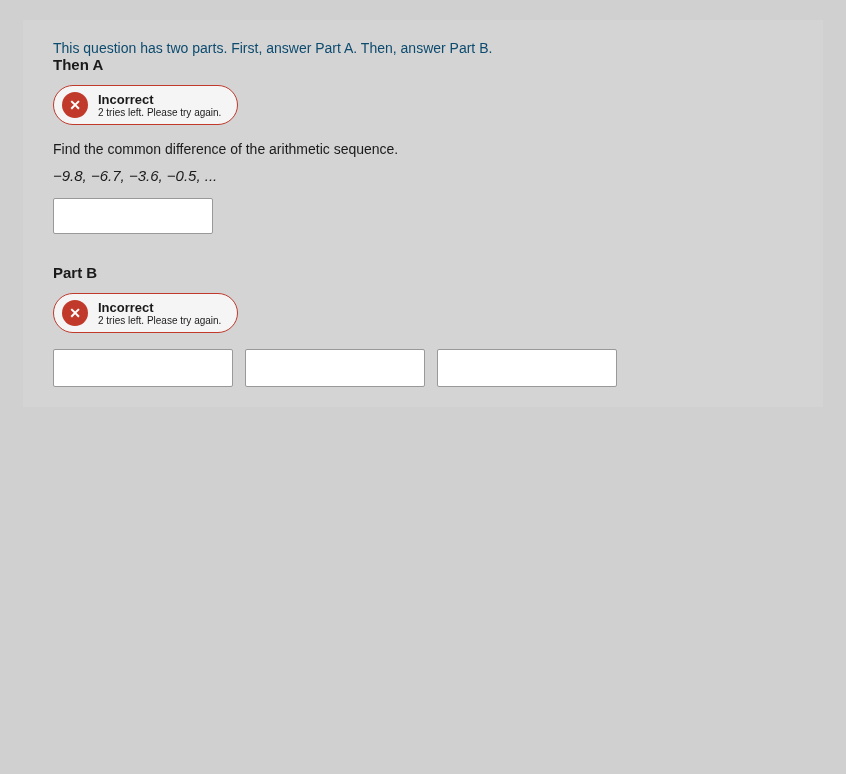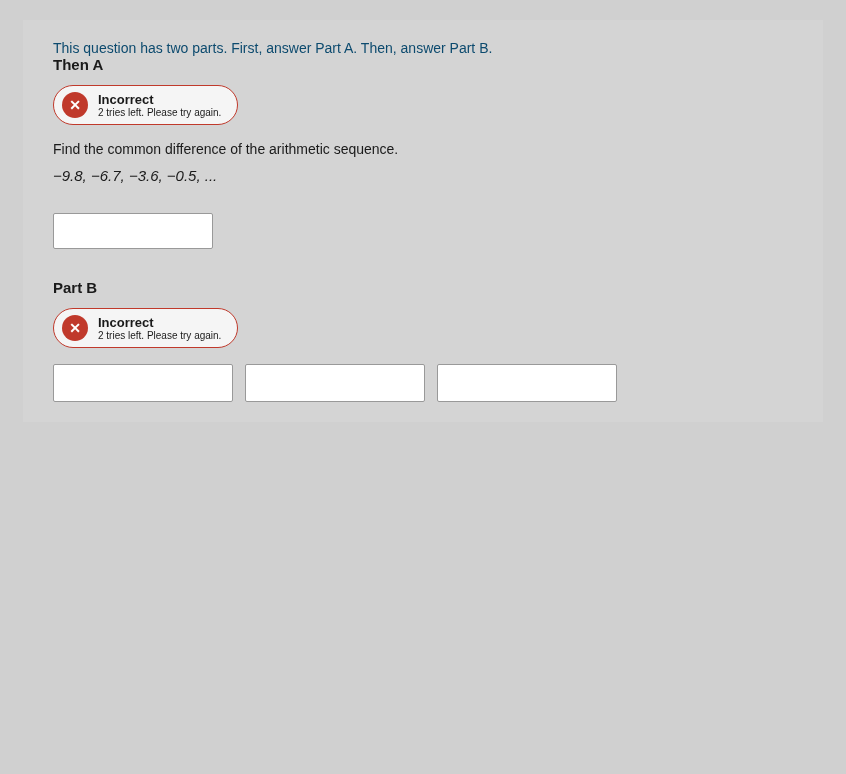--- a/index.html
+++ b/index.html
@@ -82,21 +82,21 @@
 
     .question-text {
       font-size: 14px;
       color: #1a1a1a;
       margin-bottom: 10px;
     }
 
     .sequence-text {
       font-size: 15px;
       color: #1a1a1a;
-      margin-bottom: 29px;
+      margin-bottom: 14px;
       font-style: italic;
     }
 
     .answer-input {
       width: 160px;
       height: 36px;
       background-color: #ffffff;
       border: 1.5px solid #999;
       border-radius: 2px;
       padding: 4px 8px;

